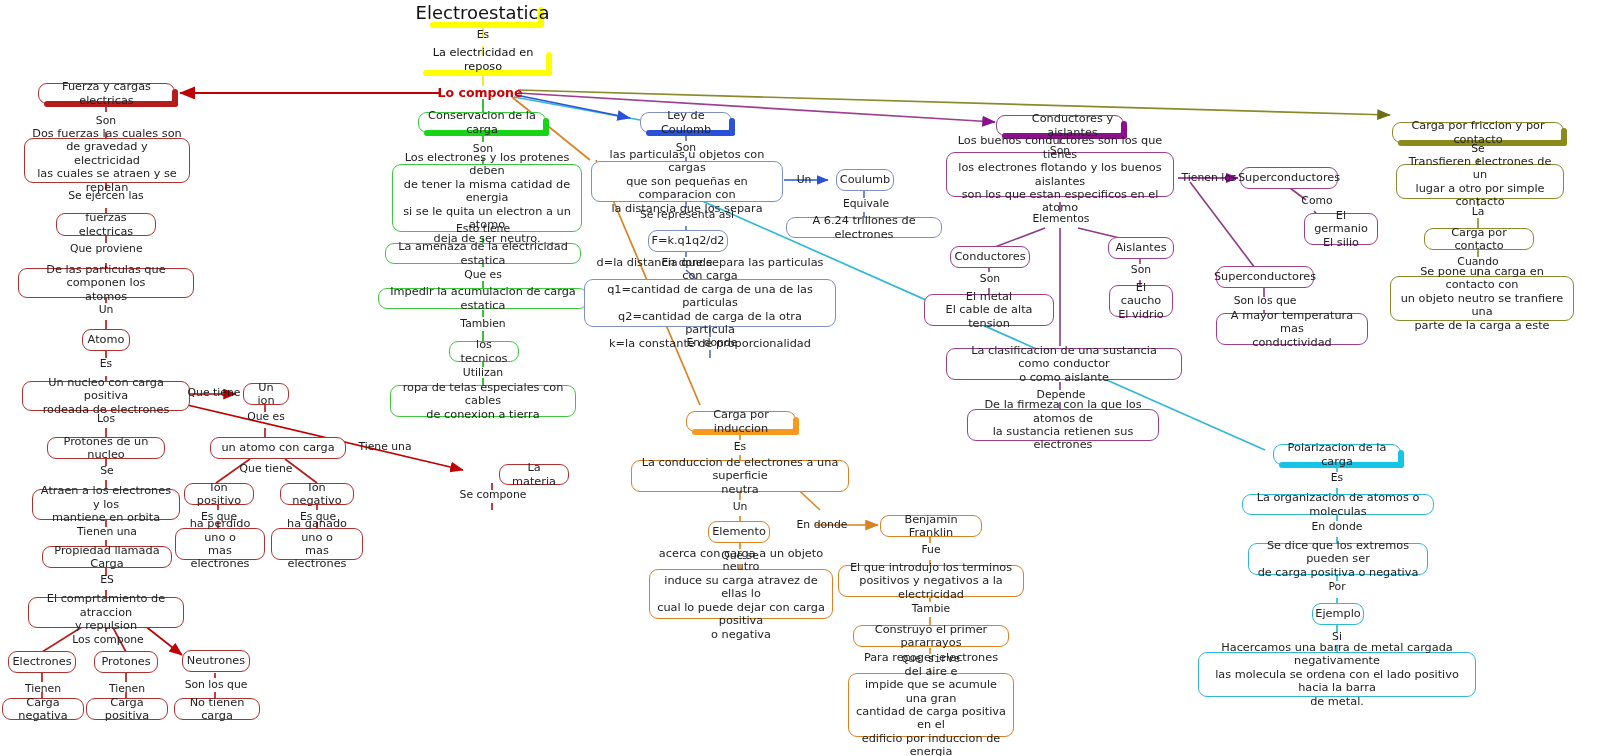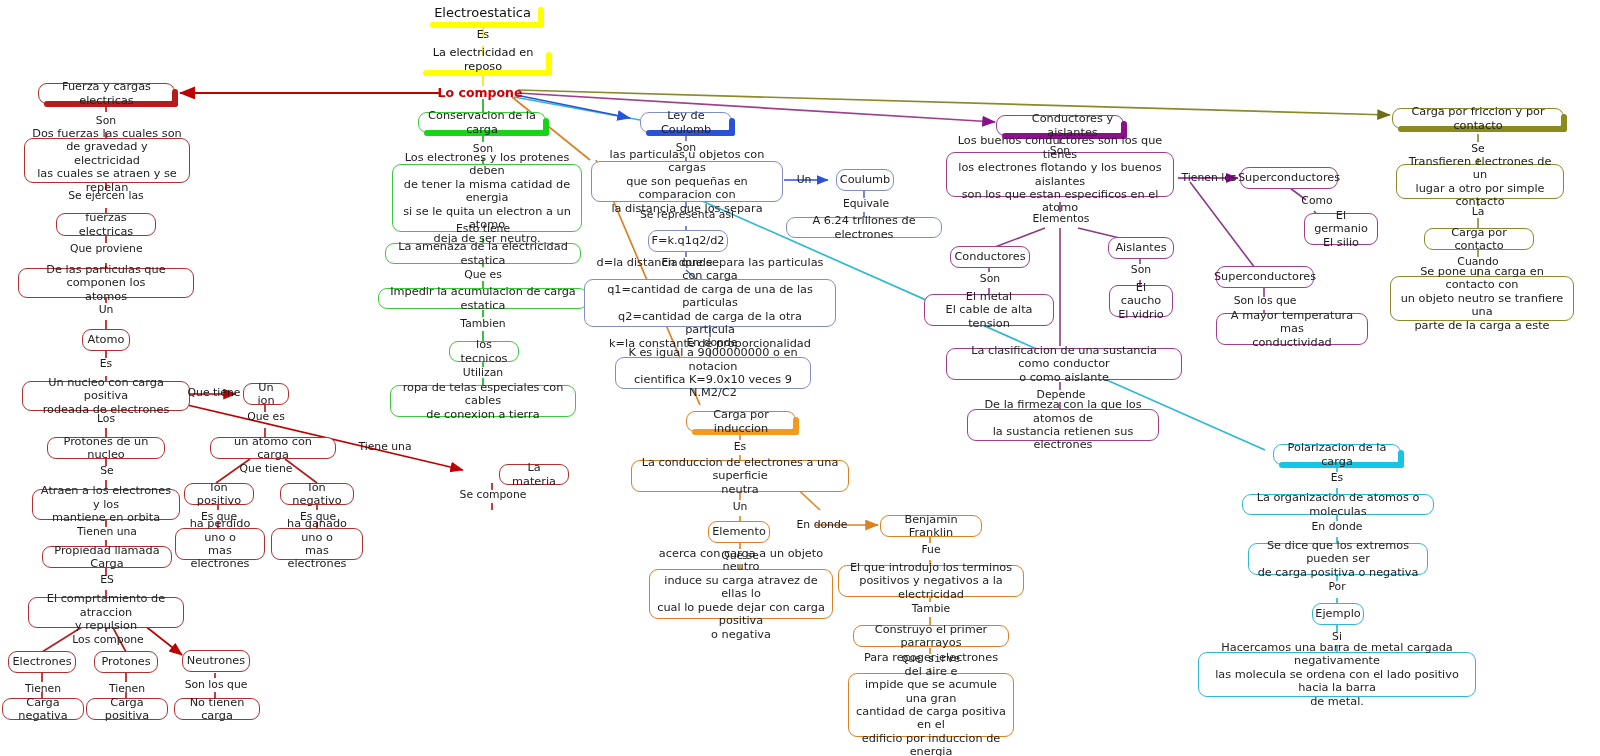--- a/index.html
+++ b/index.html
@@ -16,21 +16,21 @@
     color:#222;
     font-size:11.3px;
     line-height:13.4px;
     text-align:center;
     padding:3px 7px;
     white-space:pre-line;
     display:flex;align-items:center;justify-content:center;
     z-index:5;
   }
   .root{
-    border:none;background:transparent;font-size:13px;color:#111;
+    border:none;background:transparent;font-size:18px;color:#111;
     box-shadow:none;
   }
   
   .shadow{ }
   .node.shadow::after{
     content:"";position:absolute;left:5px;right:-4px;bottom:-4px;height:6px;
     border-radius:5px;z-index:-1;
   }
   .node.shadow::before{
     content:"";position:absolute;top:5px;bottom:-4px;right:-4px;width:6px;
@@ -257,21 +257,21 @@
 <div class="lbl" style="left:92px;top:357px;width:28px;">Es</div>
 <div class="node c-red" style="left:22px;top:381px;width:168px;height:30px;">
   <span>Un nucleo con carga positiva
 rodeada de electrones</span>
 </div>
 <div class="lbl" style="left:186px;top:386px;width:56px;">Que tiene</div>
 <div class="node c-red" style="left:243px;top:383px;width:46px;height:22px;">
   <span>Un ion</span>
 </div>
 <div class="lbl" style="left:238px;top:410px;width:56px;">Que es</div>
-<div class="node c-red" style="left:210px;top:437px;width:126px;height:22px;">
+<div class="node c-red" style="left:210px;top:437px;width:136px;height:22px;">
   <span>un atomo con carga</span>
 </div>
 <div class="lbl" style="left:238px;top:462px;width:56px;">Que tiene</div>
 <div class="node c-red" style="left:184px;top:483px;width:70px;height:22px;">
   <span>Ion positivo</span>
 </div>
 <div class="node c-red" style="left:280px;top:483px;width:74px;height:22px;">
   <span>Ion negativo</span>
 </div>
 <div class="lbl" style="left:196px;top:510px;width:46px;">Es que</div>
@@ -381,24 +381,20 @@
   <span>F=k.q1q2/d2</span>
 </div>
 <div class="lbl" style="left:650px;top:256px;width:74px;">En donde</div>
 <div class="node c-blue" style="left:584px;top:279px;width:252px;height:48px;">
   <span>d=la distancia que separa las particulas con carga
 q1=cantidad de carga de una de las particulas
 q2=cantidad de carga de la otra particula
 k=la constante de proporcionalidad</span>
 </div>
 <div class="lbl" style="left:675px;top:336px;width:74px;">En donde</div>
-<div class="node c-blue" style="left:615px;top:357px;width:196px;height:32px;">
-  <span>K es igual a 9000000000 o en notacion
-cientifica K=9.0x10 veces 9 N.M2/C2</span>
-</div>
 
 <div class="node c-orange shadow s-orange" style="left:686px;top:411px;width:110px;height:21px;">
   <span>Carga por induccion</span>
 </div>
 <div class="lbl" style="left:722px;top:440px;width:36px;">Es</div>
 <div class="node c-orange" style="left:631px;top:460px;width:218px;height:32px;">
   <span>La conduccion de electrones a una superficie
 neutra</span>
 </div>
 <div class="lbl" style="left:724px;top:500px;width:32px;">Un</div>
@@ -479,21 +475,21 @@
 <div class="node c-purple" style="left:946px;top:348px;width:236px;height:32px;">
   <span>La clasificacion de una sustancia como conductor
 o como aislante</span>
 </div>
 <div class="lbl" style="left:1031px;top:388px;width:60px;">Depende</div>
 <div class="node c-purple" style="left:967px;top:409px;width:192px;height:32px;">
   <span>De la firmeza con la que los atomos de
 la sustancia retienen sus electrones</span>
 </div>
 
-<div class="node c-olive shadow s-olive" style="left:1392px;top:108px;width:172px;height:21px;">
+<div class="node c-olive shadow s-olive" style="left:1392px;top:122px;width:172px;height:21px;">
   <span>Carga por friccion y por contacto</span>
 </div>
 <div class="lbl" style="left:1462px;top:142px;width:32px;">Se</div>
 <div class="node c-olive" style="left:1396px;top:164px;width:168px;height:35px;">
   <span>Transfieren electrones de un
 lugar a otro por simple contacto</span>
 </div>
 <div class="lbl" style="left:1463px;top:205px;width:30px;">La</div>
 <div class="node c-olive" style="left:1424px;top:228px;width:110px;height:22px;">
   <span>Carga por contacto</span>

